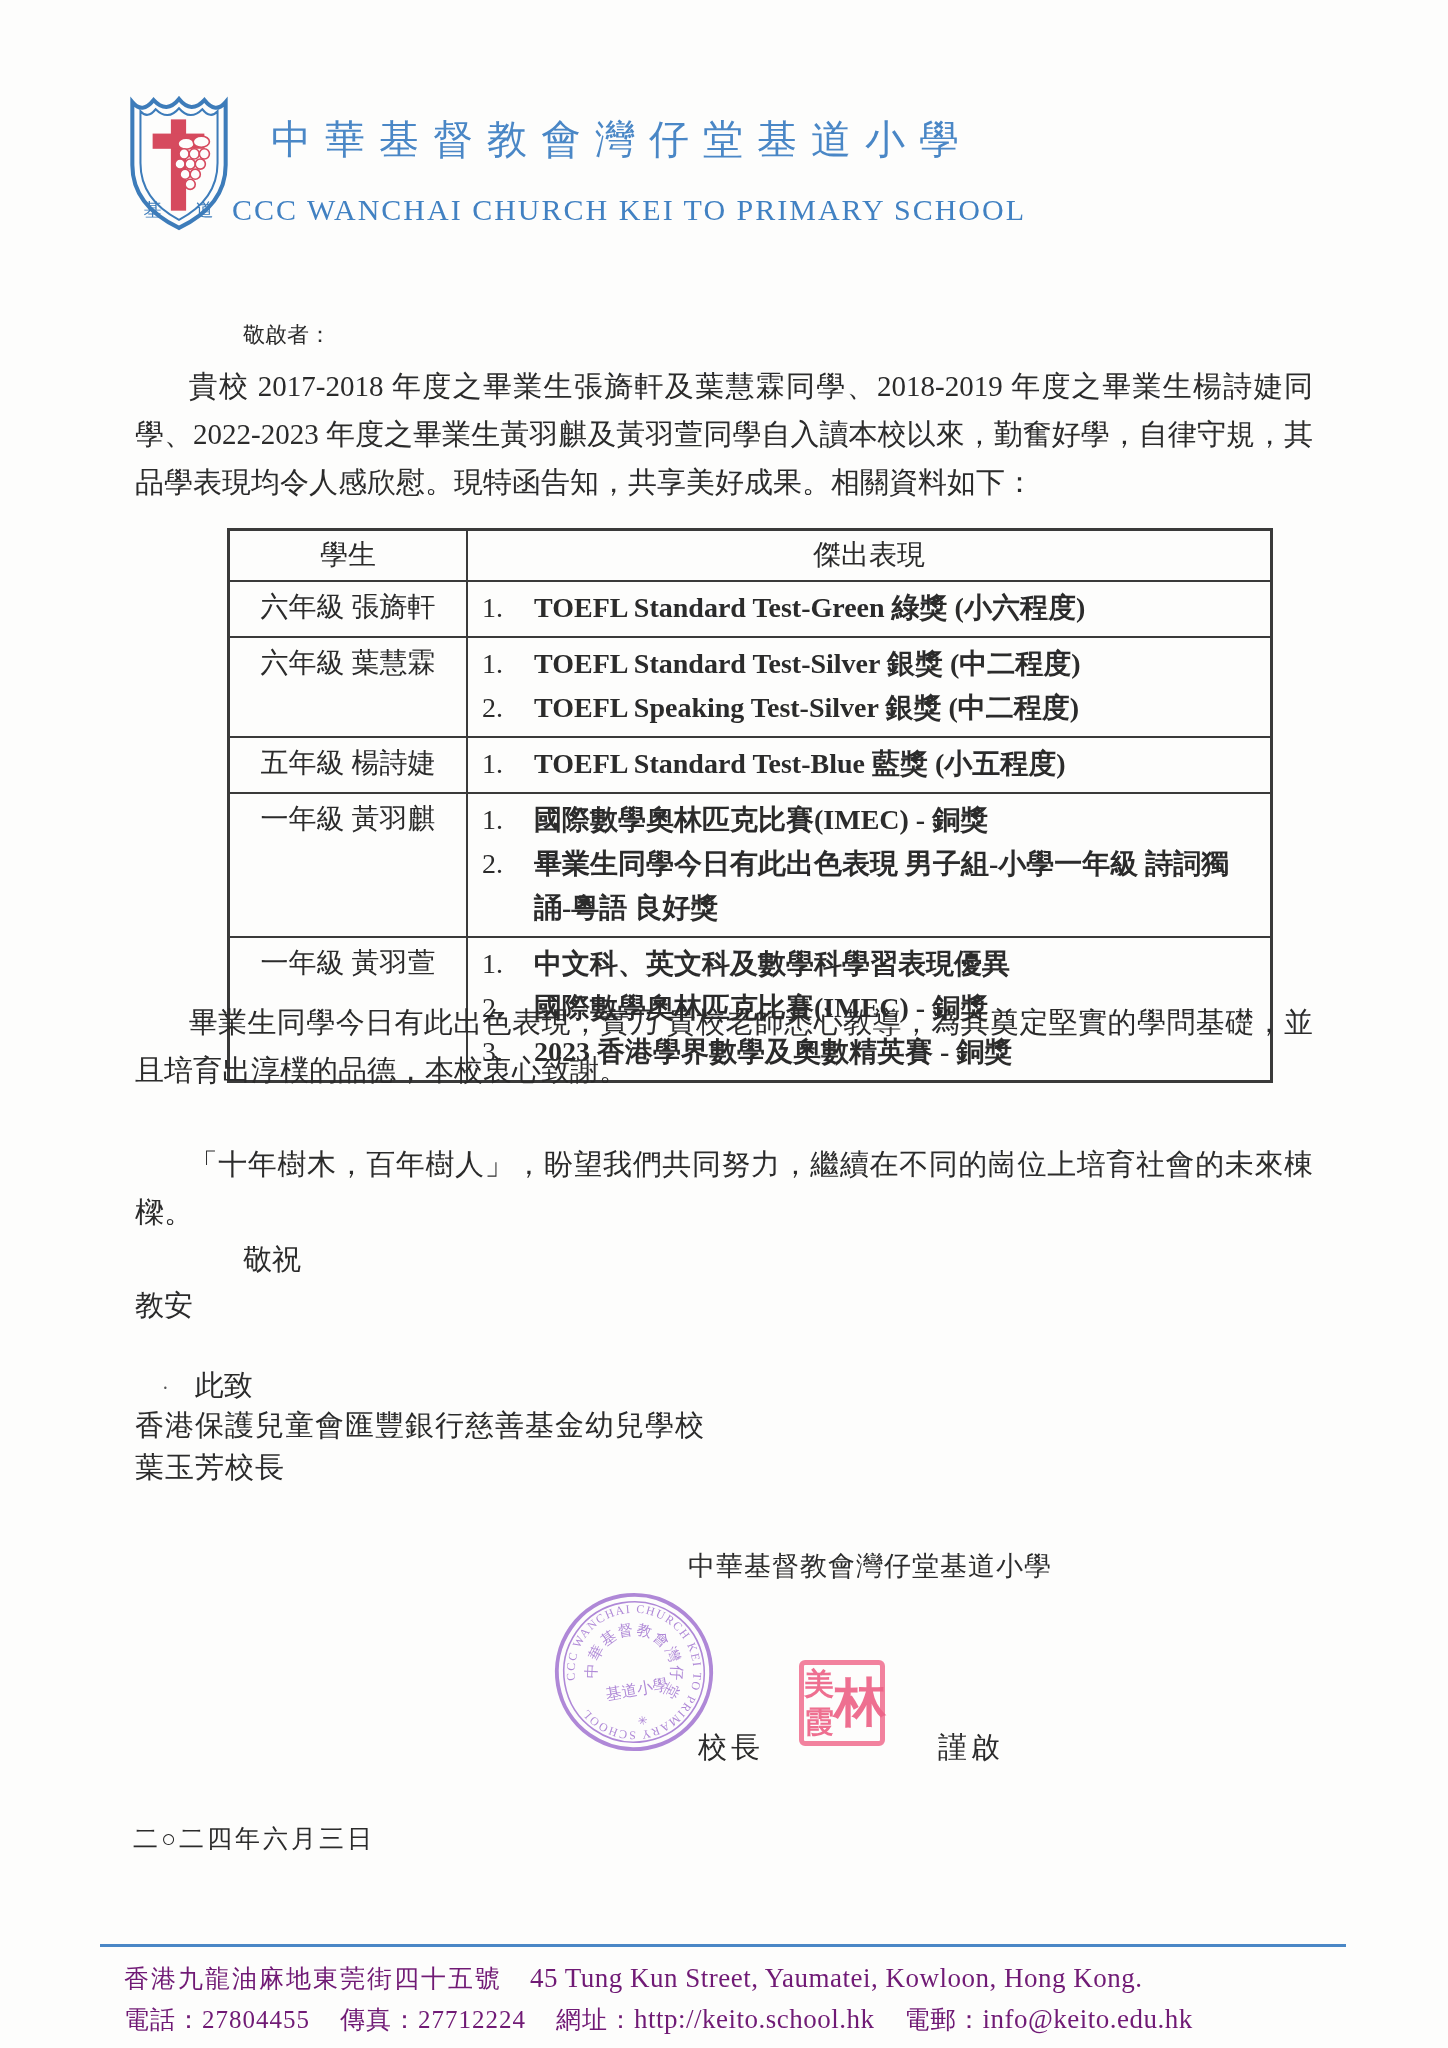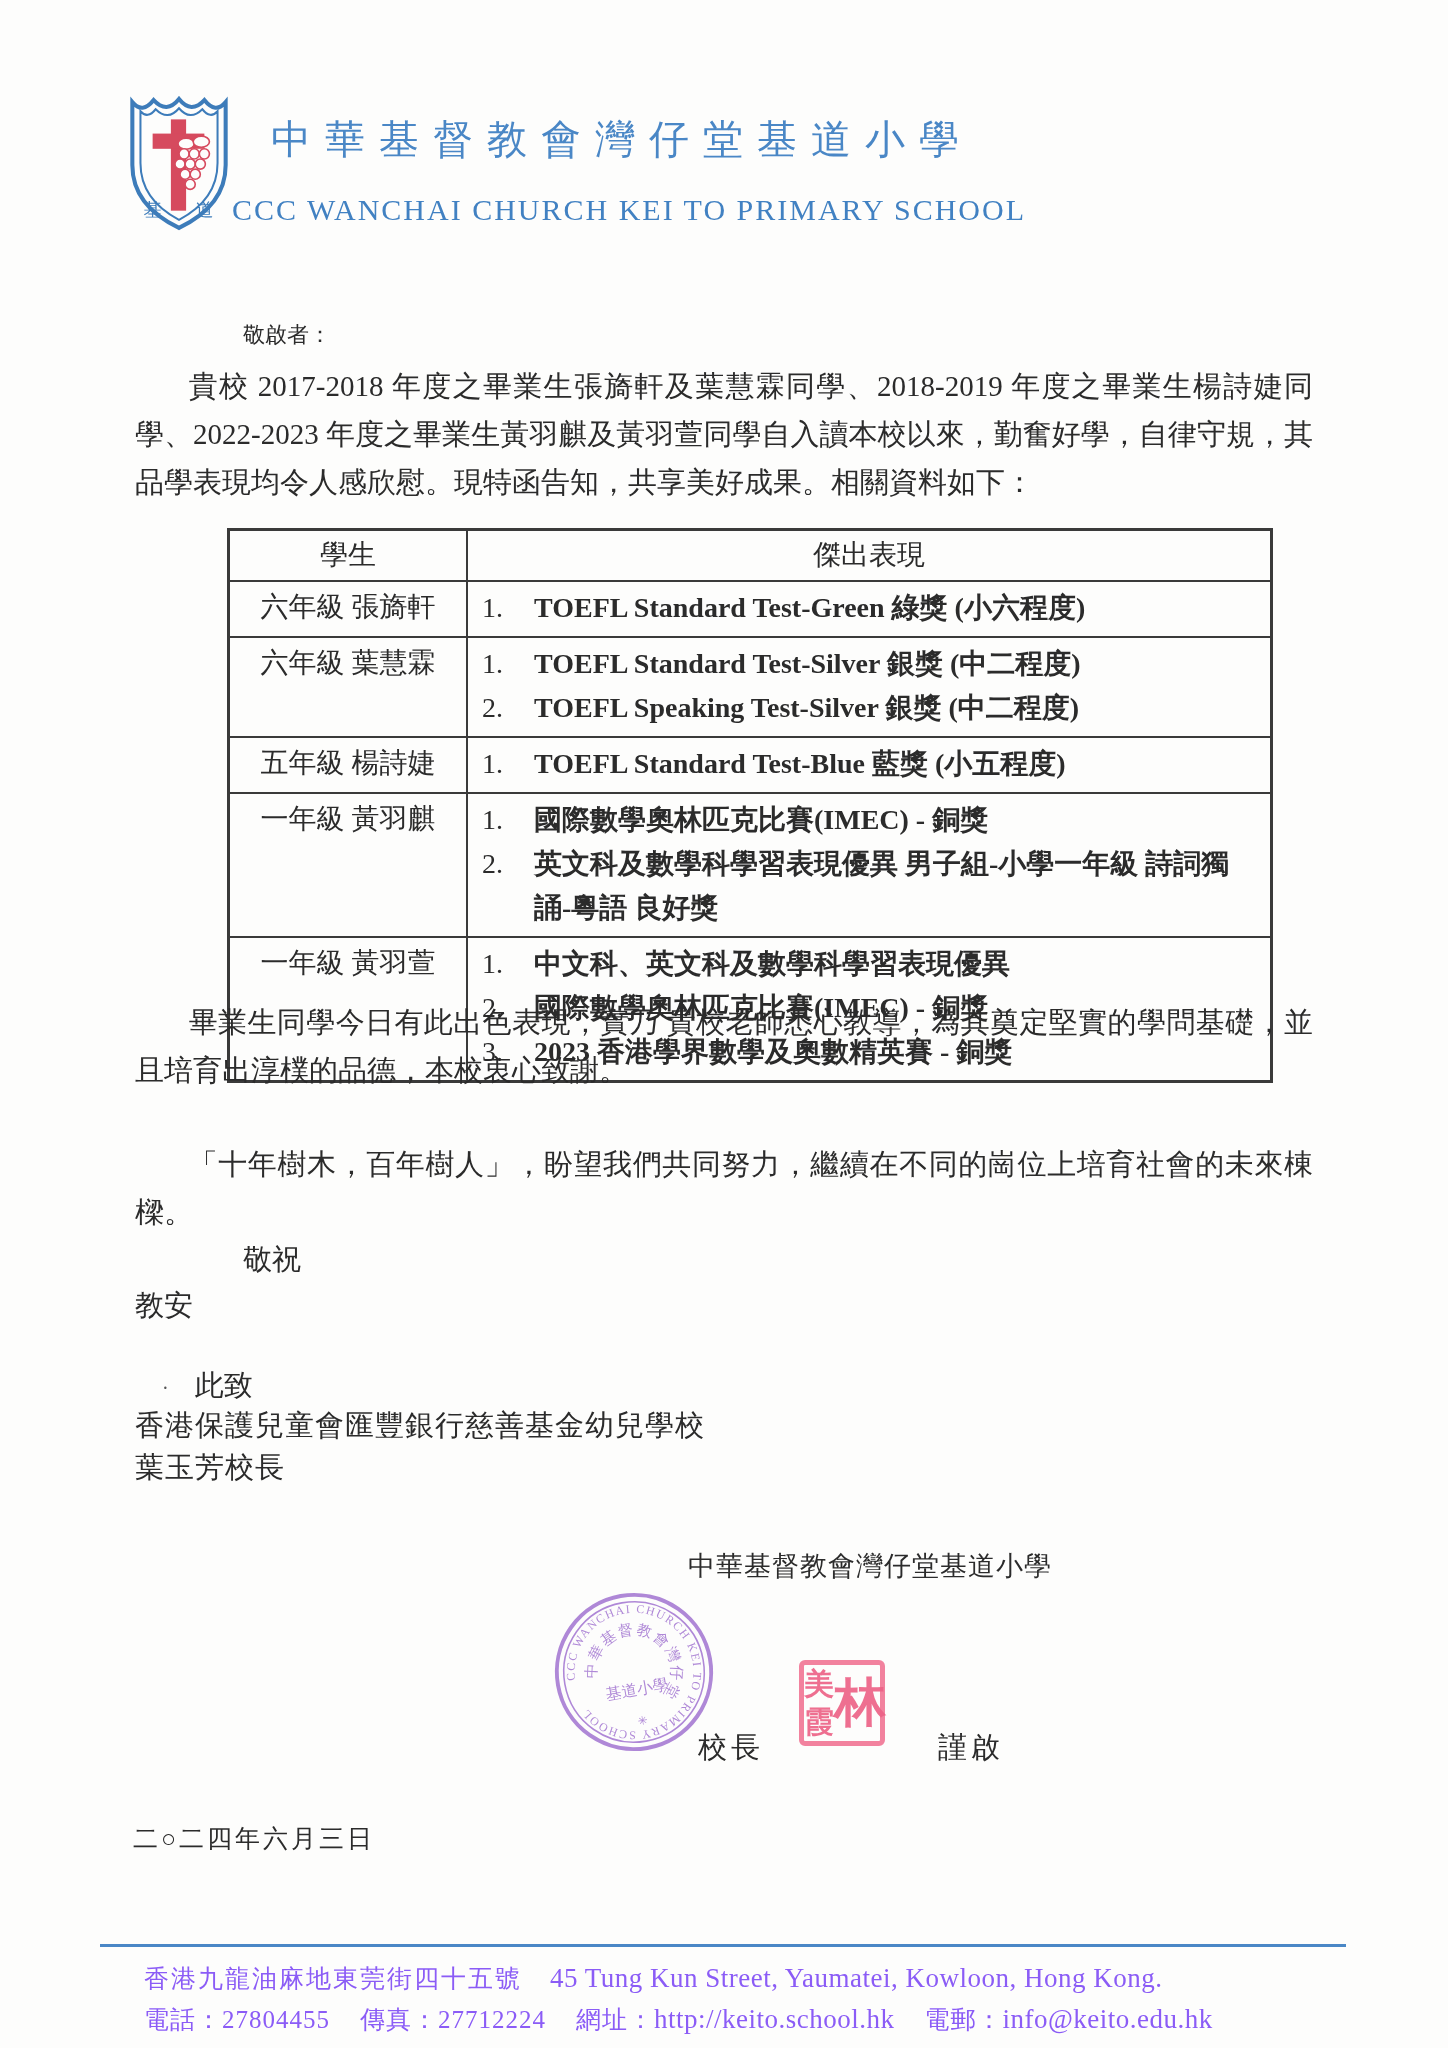--- a/index.html
+++ b/index.html
@@ -59,21 +59,21 @@
     font-weight:700;opacity:.95;
   }
   .stamp-square .col-l{flex:1;display:flex;flex-direction:column;justify-content:space-between;align-items:center;padding:2px 0;}
   .stamp-square .col-l span{font-size:30px;line-height:34px;}
   .stamp-square .col-r{flex:1;display:flex;align-items:center;justify-content:center;font-size:52px;}
   .sig-principal{position:absolute;left:698px;top:1728px;font-size:29px;letter-spacing:4px;}
   .sig-respect{position:absolute;left:938px;top:1728px;font-size:29px;letter-spacing:4px;}
   .date-line{position:absolute;left:133px;top:1822px;font-size:25px;letter-spacing:3px;}
   
   .footer-rule{position:absolute;left:100px;top:1944px;width:1246px;height:3px;background:#4a87c6;}
-  .footer{position:absolute;left:144px;top:1958px;width:1230px;color:#8b5cf6;}
+  .footer{position:absolute;left:124px;top:1958px;width:1230px;color:#701a75;}
   .footer .line{display:flex;align-items:baseline;font-size:25px;line-height:40px;white-space:nowrap;}
   .footer .zh{letter-spacing:2px;}
   .footer .gap{width:28px;}
   .footer .en{font-size:27px;letter-spacing:.5px;}
   .footer .seg{margin-right:30px;letter-spacing:1px;}
 </style>
 </head>
 <body>
 
 <div class="page">
@@ -151,21 +151,21 @@
           </tr>
           <tr>
             <td class="col-student">一年級 黃羽麒</td>
             <td class="col-ach">
               <div class="ach">
                 <span class="num">1.</span>
                 <span class="txt">國際數學奧林匹克比賽(IMEC) - 銅獎</span>
               </div>
               <div class="ach">
                 <span class="num">2.</span>
-                <span class="txt">英文科及數學科學習表現優異 男子組-小學一年級 詩詞獨誦-粵語 良好獎</span>
+                <span class="txt">畢業生同學今日有此出色表現 男子組-小學一年級 詩詞獨誦-粵語 良好獎</span>
               </div>
             </td>
           </tr>
           <tr>
             <td class="col-student">一年級 黃羽萱</td>
             <td class="col-ach">
               <div class="ach">
                 <span class="num">1.</span>
                 <span class="txt">中文科、英文科及數學科學習表現優異</span>
               </div>

